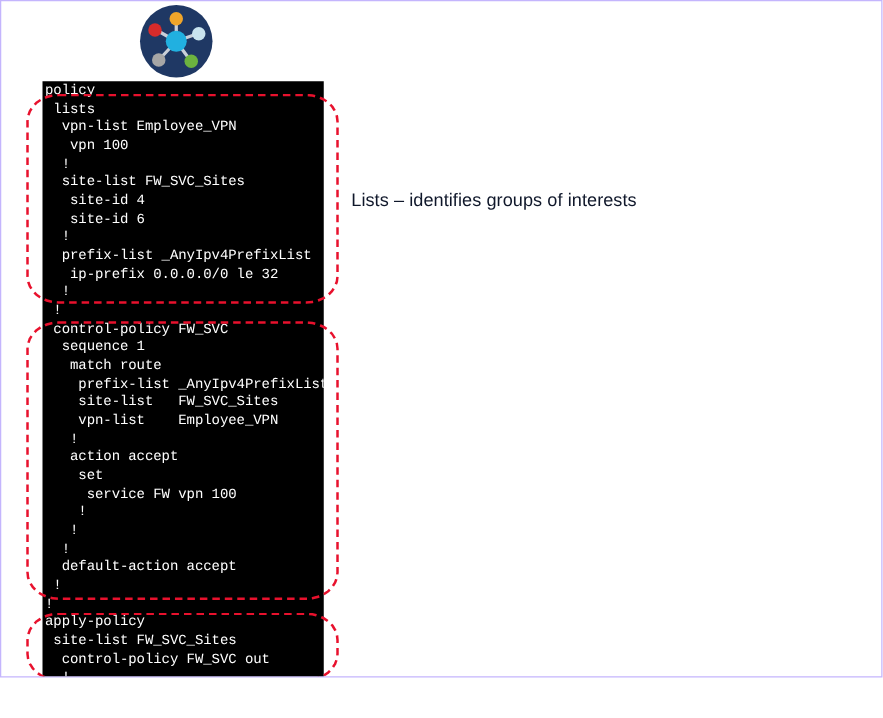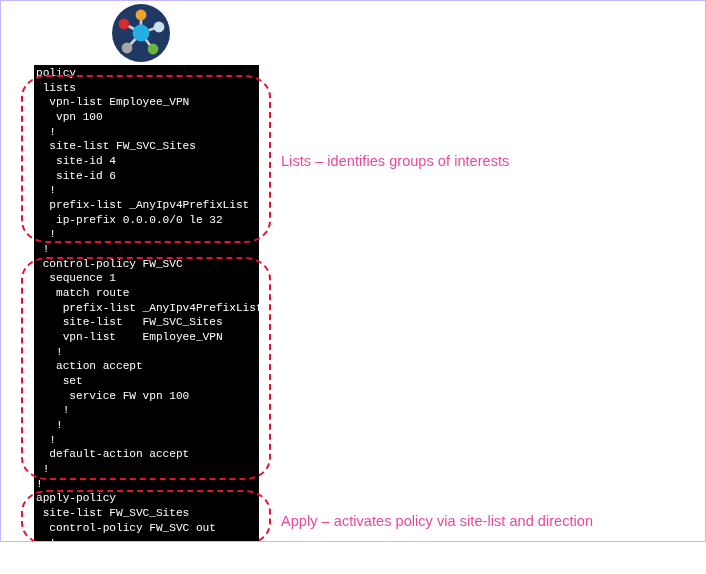--- a/index.html
+++ b/index.html
@@ -72,21 +72,21 @@
   }
   #hl-lists  { left: 20px; top: 74px;  width: 250px; height: 168px; }
   #hl-policy { left: 20px; top: 256px; width: 250px; height: 223px; }
   #hl-apply  { left: 20px; top: 489px; width: 250px; height: 55px;  }
 
   
   .annotation {
     position: absolute;
     font-family: "Liberation Sans", sans-serif;
     font-size: 14.5px;
-    color: #ec4899;
+    color: #0f172a;
     white-space: nowrap;
     letter-spacing: 0.05px;
   }
   #ann-lists  { left: 280px; top: 152px; }
   #ann-policy { left: 280px; top: 359px; }
   #ann-apply  { left: 280px; top: 512px; }
 </style>
 </head>
 <body>
 
@@ -113,15 +113,14 @@
 
   <div id="config-block">
     <div id="config-lines"><div class="cfg-line">policy</div><div class="cfg-line"> lists</div><div class="cfg-line">  vpn-list Employee_VPN</div><div class="cfg-line">   vpn 100</div><div class="cfg-line">  !</div><div class="cfg-line">  site-list FW_SVC_Sites</div><div class="cfg-line">   site-id 4</div><div class="cfg-line">   site-id 6</div><div class="cfg-line">  !</div><div class="cfg-line">  prefix-list _AnyIpv4PrefixList</div><div class="cfg-line">   ip-prefix 0.0.0.0/0 le 32</div><div class="cfg-line">  !</div><div class="cfg-line"> !</div><div class="cfg-line"> control-policy FW_SVC</div><div class="cfg-line">  sequence 1</div><div class="cfg-line">   match route</div><div class="cfg-line">    prefix-list _AnyIpv4PrefixList</div><div class="cfg-line">    site-list   FW_SVC_Sites</div><div class="cfg-line">    vpn-list    Employee_VPN</div><div class="cfg-line">   !</div><div class="cfg-line">   action accept</div><div class="cfg-line">    set</div><div class="cfg-line">     service FW vpn 100</div><div class="cfg-line">    !</div><div class="cfg-line">   !</div><div class="cfg-line">  !</div><div class="cfg-line">  default-action accept</div><div class="cfg-line"> !</div><div class="cfg-line">!</div><div class="cfg-line">apply-policy</div><div class="cfg-line"> site-list FW_SVC_Sites</div><div class="cfg-line">  control-policy FW_SVC out</div><div class="cfg-line">  !</div><div class="cfg-line"> !</div></div>
   </div>
 
   <div class="hl-box" id="hl-lists"></div>
   <div class="hl-box" id="hl-policy"></div>
   <div class="hl-box" id="hl-apply"></div>
 
   <div class="annotation" id="ann-lists">Lists – identifies groups of interests</div>
-  <div class="annotation" id="ann-apply">Apply – activates policy via site-list and direction</div>
 
 </div>
 
 </body></html>

